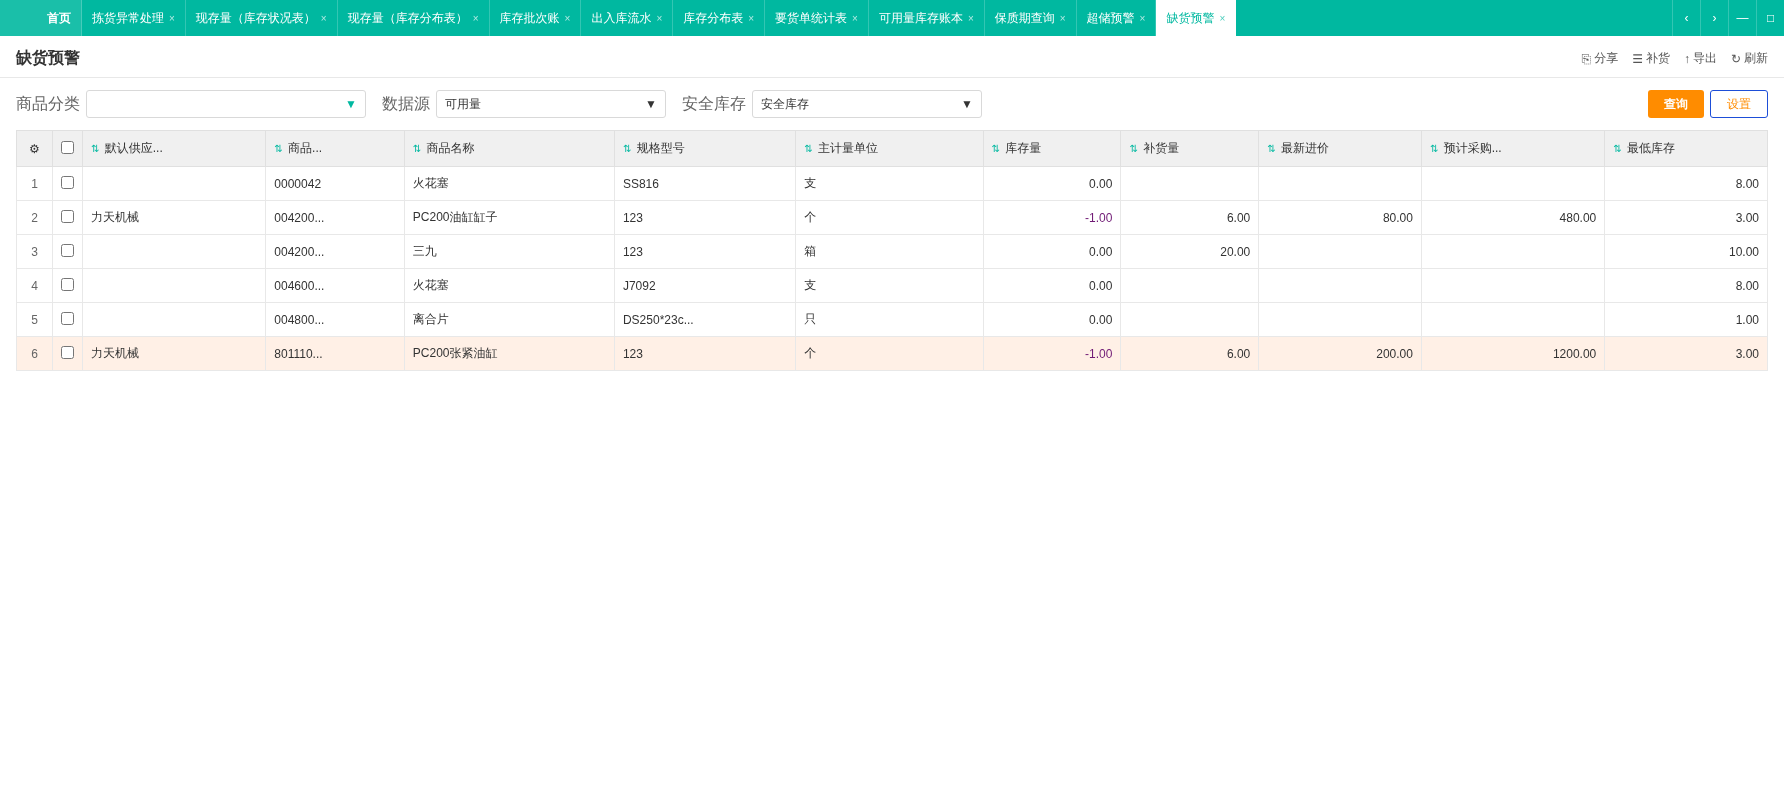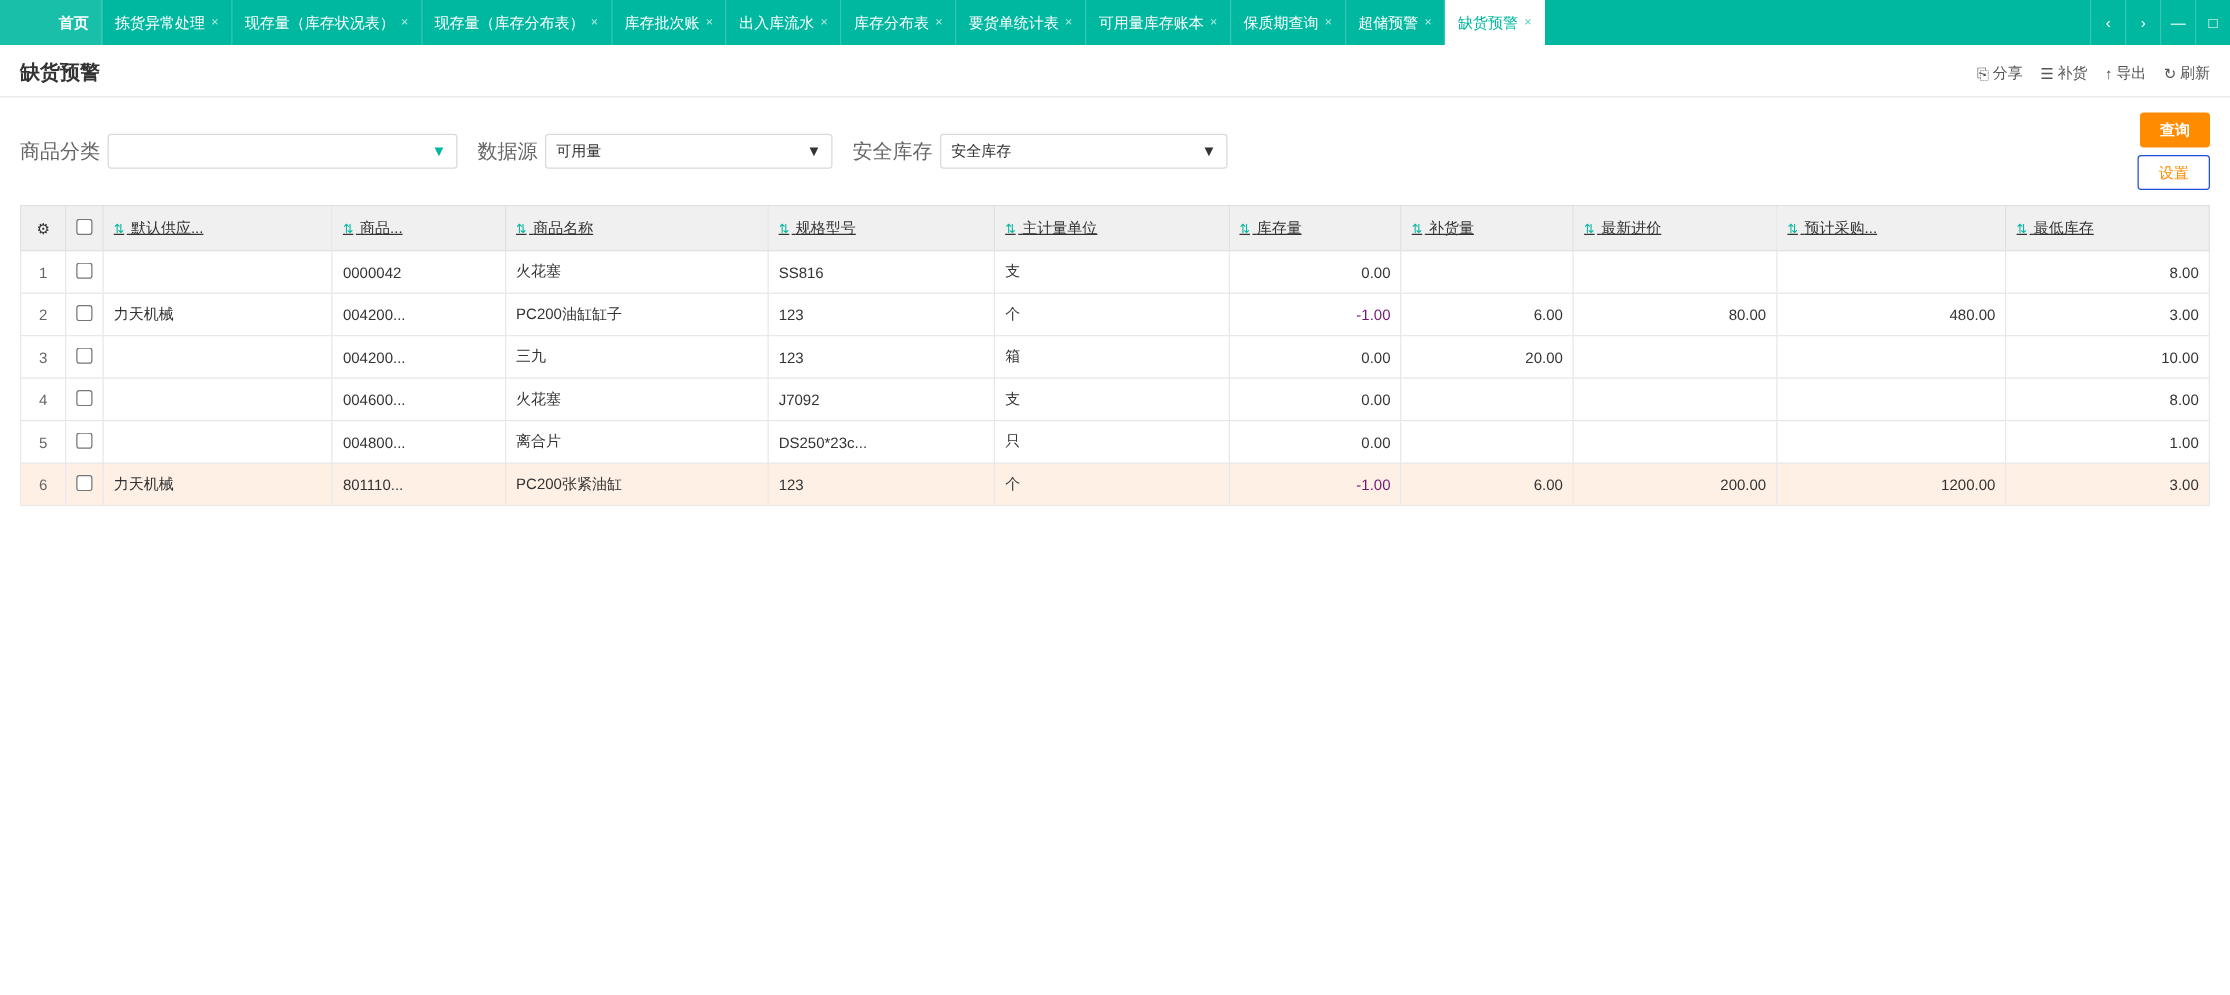--- a/index.html
+++ b/index.html
@@ -148,21 +148,21 @@
       border-radius: 3px;
       padding: 0 16px;
       height: 28px;
       cursor: pointer;
       font-size: 12px;
     }
 
     .filter-right {
       margin-left: auto;
       display: flex;
-      flex-direction: column;
+      flex-direction: row;
       gap: 6px;
       align-items: flex-end;
     }
 
     
     .table-container {
       padding: 0 16px;
       overflow-x: auto;
     }
     table {
@@ -178,21 +178,20 @@
       border: 1px solid #e0e0e0;
       padding: 0 8px;
       text-align: left;
       font-weight: normal;
       color: #333;
       white-space: nowrap;
       position: relative;
     }
     thead th.sortable {
       cursor: pointer;
-      text-decoration: underline;
     }
     thead th .sort-icon {
       color: #00b8a0;
       font-size: 10px;
       margin-right: 2px;
     }
     tbody tr {
       height: 34px;
       border-bottom: 1px solid #f0f0f0;
     }

